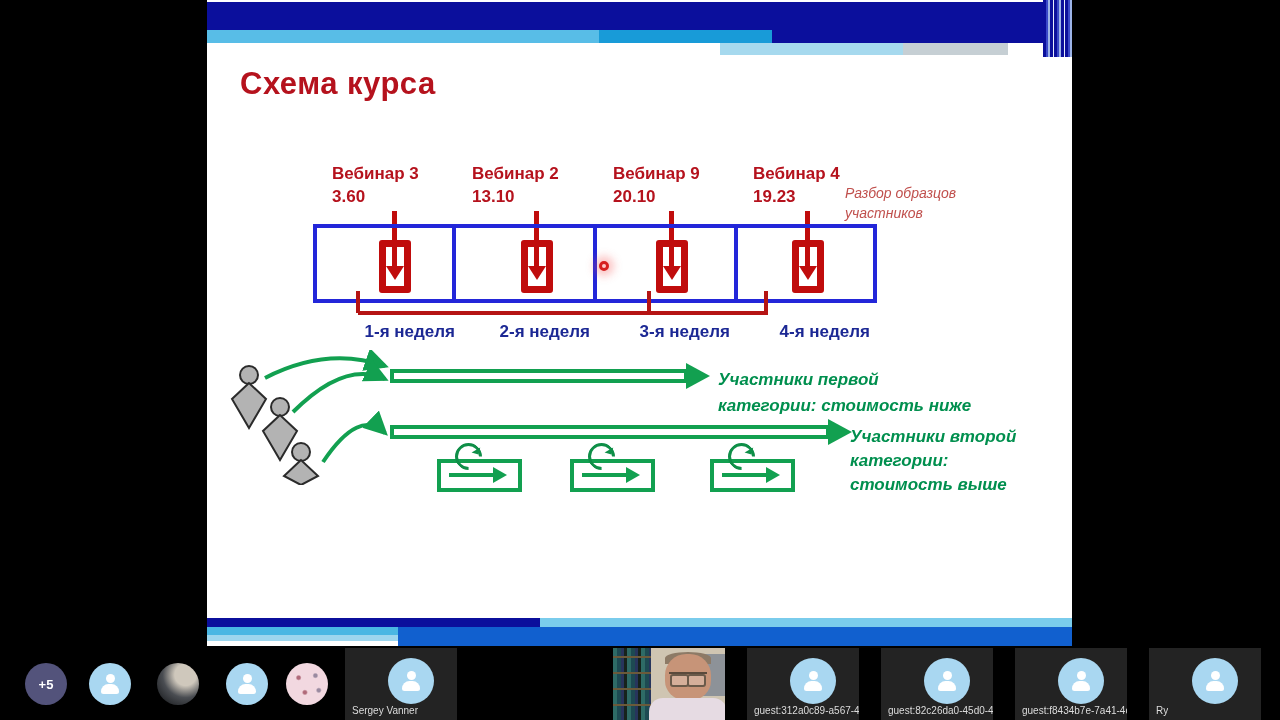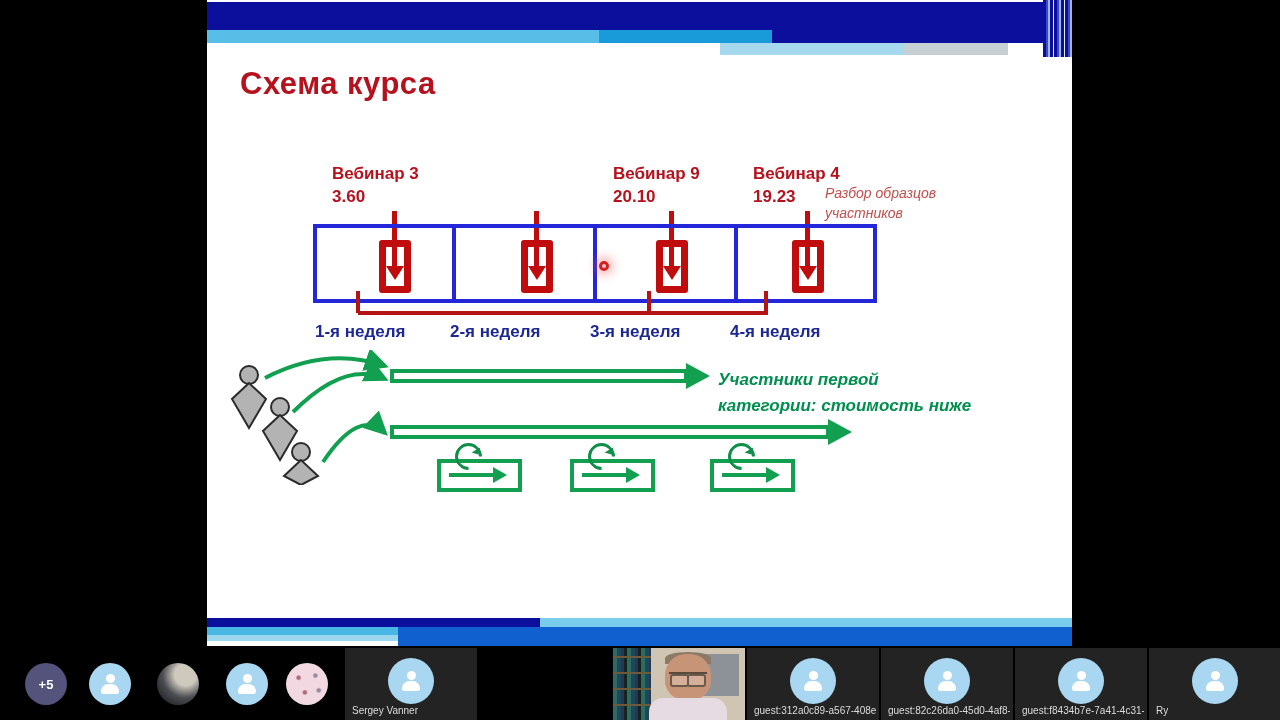--- a/index.html
+++ b/index.html
@@ -25,36 +25,36 @@
   .deco-b1a { left:0; top:618px; width:333px; height:9px; background:#0b0f9c; }
   .deco-b1b { left:333px; top:618px; width:532px; height:9px; background:#7accec; }
   .deco-b2  { left:191px; top:627px; width:674px; height:19px; background:#1160cf; }
   .deco-b3  { left:0; top:627px; width:191px; height:8px; background:#49b7e3; }
   .deco-b4  { left:0; top:635px; width:191px; height:6px; background:#9cd6ee; }
 
   .slide-title { left:33px; top:66px; font-size:31px; font-weight:bold; color:#b5121d; letter-spacing:.5px; }
 
   
   .weblabel { top:162px; width:120px; color:#b5121d; font-size:17px; font-weight:bold; line-height:23px; }
-  .note-red { left:618px; top:183px; width:136px; color:#c0504d; font-size:14px; font-style:italic; line-height:20px; }
+  .note-red { left:638px; top:183px; width:136px; color:#c0504d; font-size:14px; font-style:italic; line-height:20px; }
 
   
   .rarrow-shaft { top:211px; width:5px; height:58px; background:#c00c0c; }
   .rarrow-head { top:266px; width:0; height:0; border-left:9px solid transparent; border-right:9px solid transparent; border-top:14px solid #c00c0c; }
   .rrect { top:240px; width:32px; height:53px; border:7px solid #c00c0c; border-radius:3px; background:transparent; }
 
   
   .tbox { left:106px; top:224px; width:564px; height:79px; border:4px solid #2326d9; }
   .tdiv { top:228px; width:4px; height:71px; background:#2326d9; }
 
   
   .bracket-h { left:151px; top:311px; width:410px; height:4px; background:#b51414; }
   .bracket-v { top:291px; width:4px; height:22px; background:#b51414; }
 
-  .weeklabel { top:322px; width:140px; text-align:left; color:#1c2894; font-size:17px; font-weight:bold; }
+  .weeklabel { top:322px; width:140px; text-align:right; color:#1c2894; font-size:17px; font-weight:bold; }
 
   
   .garrow-body { height:14px; border:4px solid #12a050; background:#fff; }
   .garrow-head { width:0; height:0; border-top:13px solid transparent; border-bottom:13px solid transparent; border-left:24px solid #12a050; }
 
   .gtext { color:#008f4e; font-size:17px; font-weight:bold; font-style:italic; white-space:pre-line; line-height:26px;margin-top:19px; }
   .gcaption { left:278px; top:496px; width:320px; color:#2ea65c; font-size:15px; line-height:21px; white-space:pre-line; }
 
   
   .lbox { top:459px; width:85px; height:33px; border:4px solid #12a050; background:#fff; }
@@ -71,21 +71,21 @@
   .mini-blue { background:#a9d7f1; }
   .badge { background:#53537b; color:#fff; font-size:13px; font-weight:bold; display:flex; align-items:center; justify-content:center; }
   .mini-photo { background:radial-gradient(circle at 68% 28%, #cfc8bc 0 26%, #4a4d52 55%, #1a1c1f 90%); }
   .mini-pink { background:#f2d8e0; background-image:radial-gradient(circle at 30% 35%, #b06a7a 0 1.5px, transparent 3px), radial-gradient(circle at 70% 30%, #9a8aa0 0 1.5px, transparent 3px), radial-gradient(circle at 45% 70%, #b06a7a 0 1.5px, transparent 3px), radial-gradient(circle at 78% 65%, #9a8aa0 0 1.5px, transparent 3px); }
 
   .user-glyph { position:relative; display:block; width:22px; height:22px; }
   .user-glyph::before { content:''; position:absolute; left:6.5px; top:1px; width:9px; height:9px; border-radius:50%; background:#fff; }
   .user-glyph::after { content:''; position:absolute; left:2px; top:11px; width:18px; height:10px; border-radius:9px 9px 3px 3px; background:#fff; }
   .mini-avatar .user-glyph { position:absolute; left:10px; top:10px; }
 
-  .tile { position:absolute; top:2px; width:132px; height:72px; background:#232323; overflow:hidden;padding-left:12px; }
+  .tile { position:absolute; top:2px; width:112px; height:72px; background:#232323; overflow:hidden;padding-left:12px; }
   .tile .avatar-circle { position:absolute; left:43px; top:10px; width:46px; height:46px; border-radius:50%; background:#a9d7f1; }
   .tile .avatar-circle .user-glyph { position:absolute; left:12px; top:12px; }
   .tile-name { position:absolute; left:7px; bottom:4px; font-size:10px; color:#dcdcdc; white-space:nowrap; overflow:hidden; max-width:122px; }
 
   
   .video-wall { position:absolute; left:0; top:0; width:132px; height:72px; background:#cfc5b2; }
   .bookshelf { position:absolute; left:0; top:0; width:38px; height:72px; background:#17130e;
     background-image:repeating-linear-gradient(0deg, transparent 0 14px, #6b5a3a 14px 16px),
                      repeating-linear-gradient(90deg, #2e6b66 0 4px, #1d4a52 4px 8px, #27355c 8px 11px, #16231c 11px 14px); }
   .gray-board { position:absolute; left:88px; top:6px; width:38px; height:42px; background:#8d9298; }
@@ -115,20 +115,24 @@
     <div class="abs deco-b1b"></div>
     <div class="abs deco-b2"></div>
     <div class="abs deco-b3"></div>
     <div class="abs deco-b4"></div>
 
     <div class="abs slide-title">Схема курса</div>
 
     <div class="abs weblabel" style="left:125px">
       <div>Вебинар 3</div>
       <div>3.60</div>
+    </div>
+    <div class="abs weblabel" style="left:265px">
+      <div>Вебинар 2</div>
+      <div>13.10</div>
     </div>
     <div class="abs weblabel" style="left:406px">
       <div>Вебинар 9</div>
       <div>20.10</div>
     </div>
     <div class="abs weblabel" style="left:546px">
       <div>Вебинар 4</div>
       <div>19.23</div>
     </div>
 
@@ -188,20 +192,23 @@
       <path d="M96 112 Q132 58 158 83" fill="none" stroke="#12a050" stroke-width="4" marker-end="url(#gah)"></path>
     </svg>
 
     <div class="abs garrow-body" style="left:183px; top:369px; width:298px"></div>
     <div class="abs garrow-head" style="left:479px; top:363px"></div>
     <div class="abs garrow-body" style="left:183px; top:425px; width:440px"></div>
     <div class="abs garrow-head" style="left:621px; top:419px"></div>
 
     <div class="abs gtext" style="left:511px; top:348px; width:300px">Участники первой
 категории: стоимость ниже</div>
+    <div class="abs gtext" style="left:643px; top:406px; width:200px; line-height:24px">Участники второй
+категории:
+стоимость выше</div>
 
     <div class="abs lbox" style="left:230px"></div>
     <div class="abs lbox-shaft" style="left:242px"></div>
     <div class="abs lbox-head" style="left:286px"></div>
     <div class="abs loop" style="left:248px"></div>
 
     <div class="abs lbox" style="left:363px"></div>
     <div class="abs lbox-shaft" style="left:375px"></div>
     <div class="abs lbox-head" style="left:419px"></div>
     <div class="abs loop" style="left:381px"></div>

